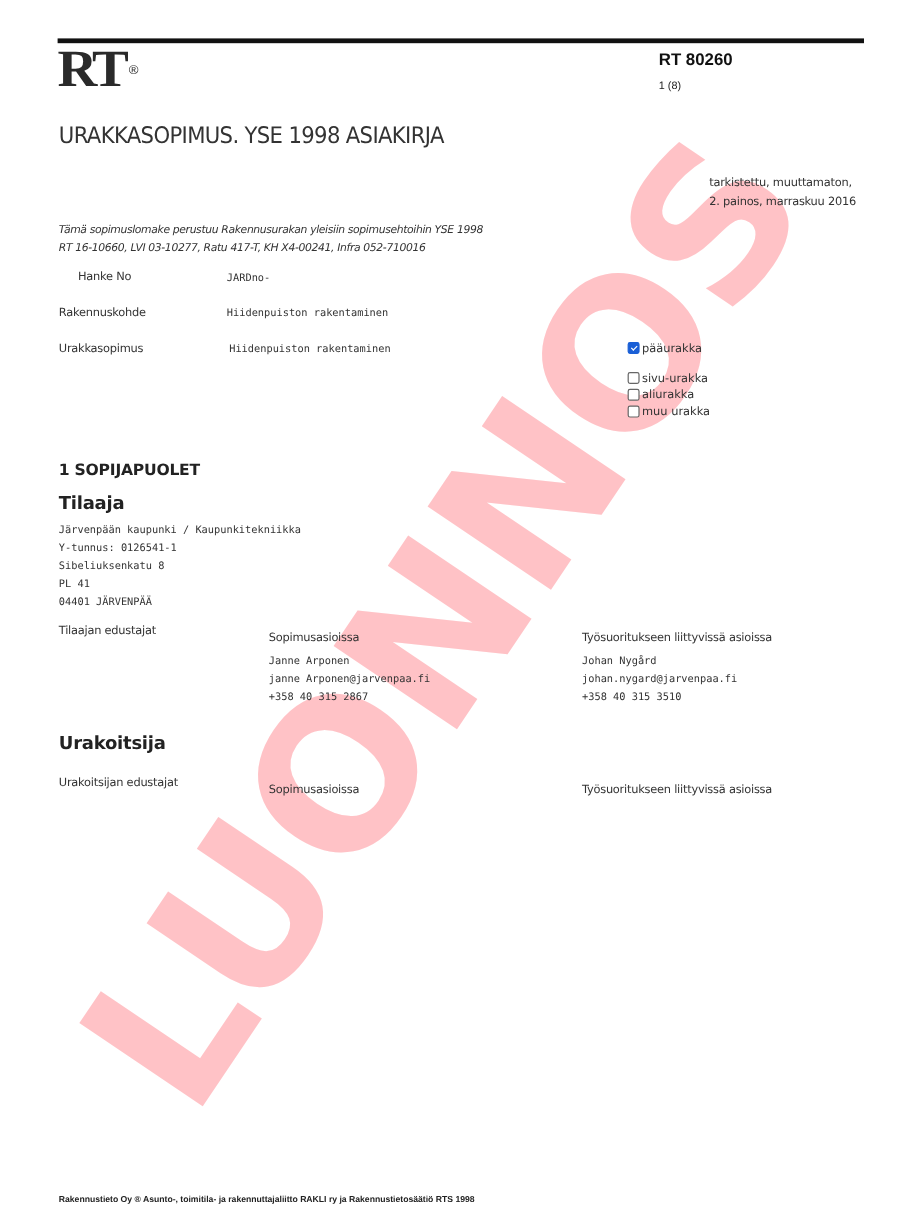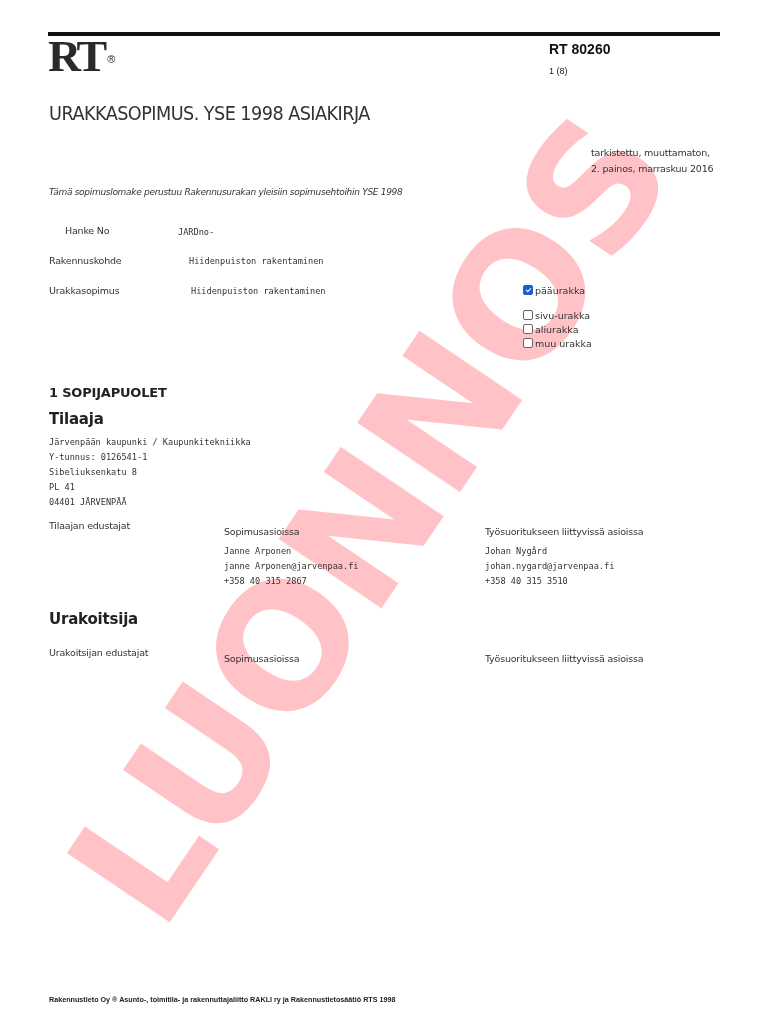--- a/index.html
+++ b/index.html
@@ -46,24 +46,25 @@
 
   <div class="abs title">URAKKASOPIMUS. YSE 1998 ASIAKIRJA</div>
 
   <div class="abs edition">
     <div>tarkistettu, muuttamaton,</div>
     <div>2. painos, marraskuu 2016</div>
   </div>
 
   <div class="abs intro">
     <div>Tämä sopimuslomake perustuu Rakennusurakan yleisiin sopimusehtoihin YSE 1998</div>
+    <div>RT 16-10660, LVI 03-10277, Ratu 417-T, KH X4-00241, Infra 052-710016</div>
   </div>
 
   <div class="abs label" style="left:49px;top:225px;padding-left:16px;">Hanke No</div>
-  <div class="abs mono" style="left:178px;top:227px;">JARDno-</div>
+  <div class="abs mono" style="left:189px;top:227px;">JARDno-</div>
 
   <div class="abs label" style="left:49px;top:255px;">Rakennuskohde</div>
   <div class="abs mono" style="left:189px;top:256px;">Hiidenpuiston rakentaminen</div>
 
   <div class="abs label" style="left:49px;top:285px;">Urakkasopimus</div>
   <div class="abs mono" style="left:191px;top:286px;">Hiidenpuiston rakentaminen</div>
 
   <div class="abs" style="left:523px;top:283px;">
     <div class="cb-row" style="margin-bottom:11px;">
       <span class="cb checked"></span>

